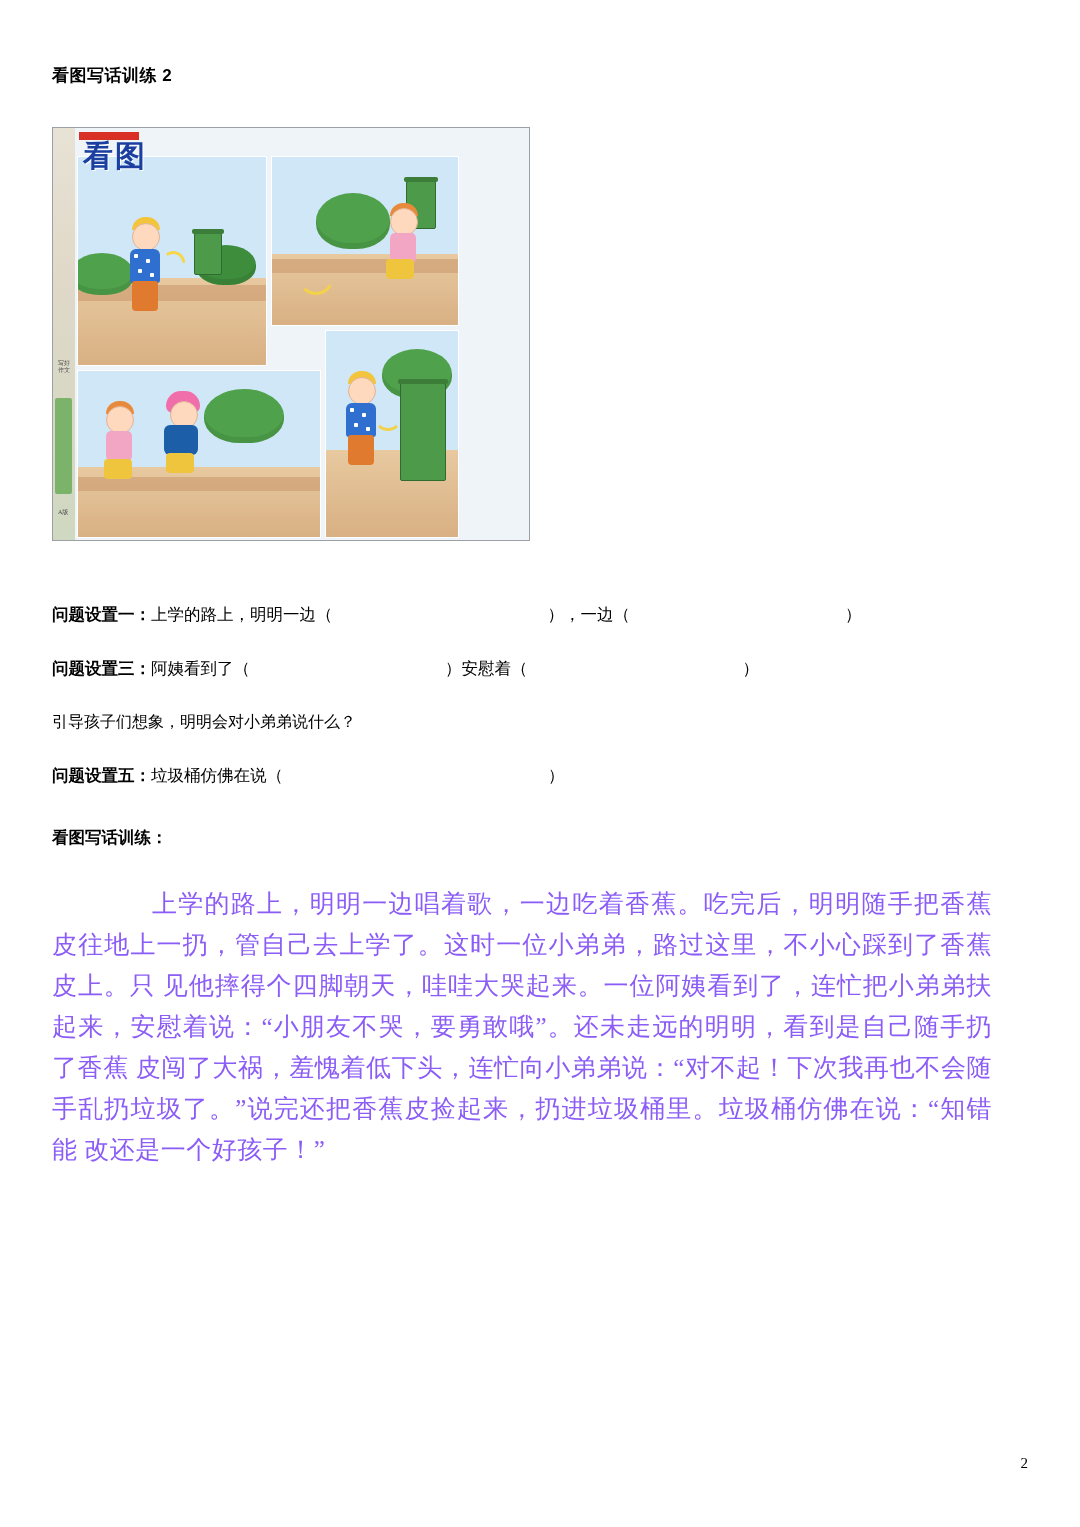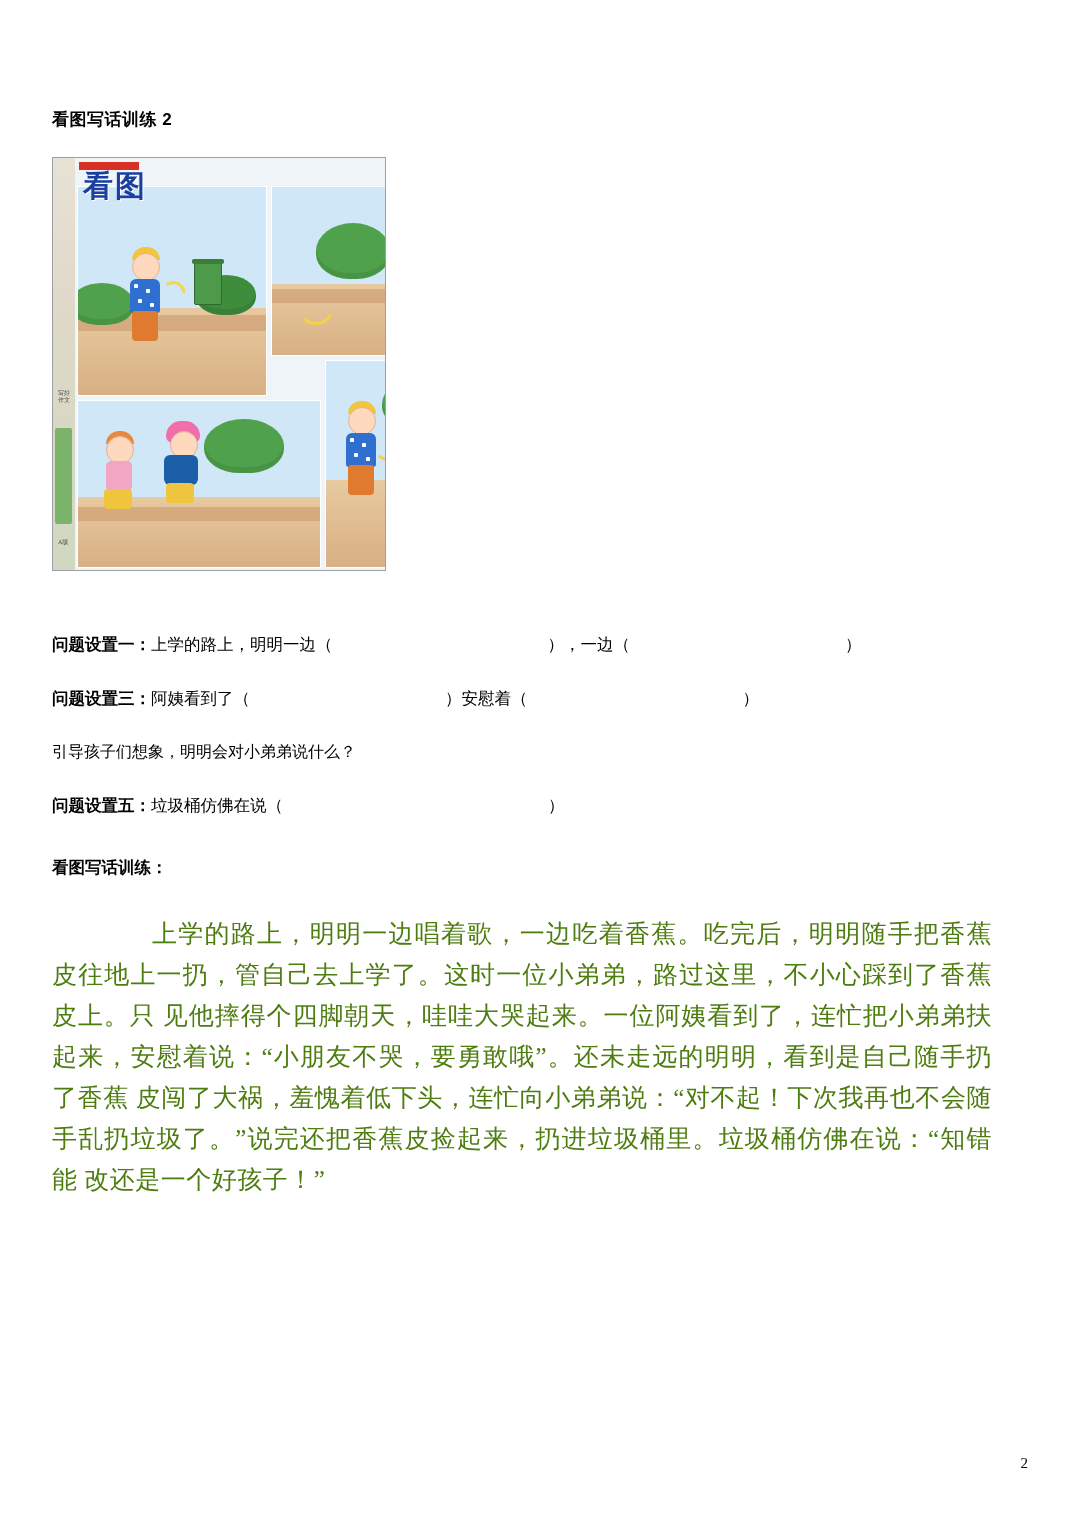--- a/index.html
+++ b/index.html
@@ -21,28 +21,28 @@
   .content {
     position: absolute;
     left: 52px;
     top: 0;
     width: 976px;
   }
   .doc-title {
     font-family: "Liberation Sans", "DejaVu Sans", sans-serif;
     font-weight: bold;
     font-size: 17px;
-    margin-top: 108px;
+    margin-top: 64px;
     letter-spacing: 0.5px;
   }
 
   
   .illustration {
-    margin-top: 26px;
-    width: 334px;
+    margin-top: 40px;
+    width: 478px;
     height: 414px;
     border: 1px solid #9aa0a6;
     background: #a21caf;
     position: relative;
     box-sizing: border-box;
     overflow: hidden;
   }
   .ill-spine {
     position: absolute;
     left: 0; top: 0;
@@ -232,21 +232,21 @@
   }
   .postscript {
     font-family: "Liberation Sans", "DejaVu Sans", sans-serif;
     font-weight: bold;
     font-size: 16.5px;
     margin-top: 38px;
   }
 
   
   .student-work {
-    color: #4d7c0f;
+    color: #8b5cf6;
     font-size: 25px;
     line-height: 41px;
     margin-top: 34px;
     text-indent: 100px;
     letter-spacing: 0.5px;
     text-align: justify;
     width: 940px;
   }
 
   .page-number {

